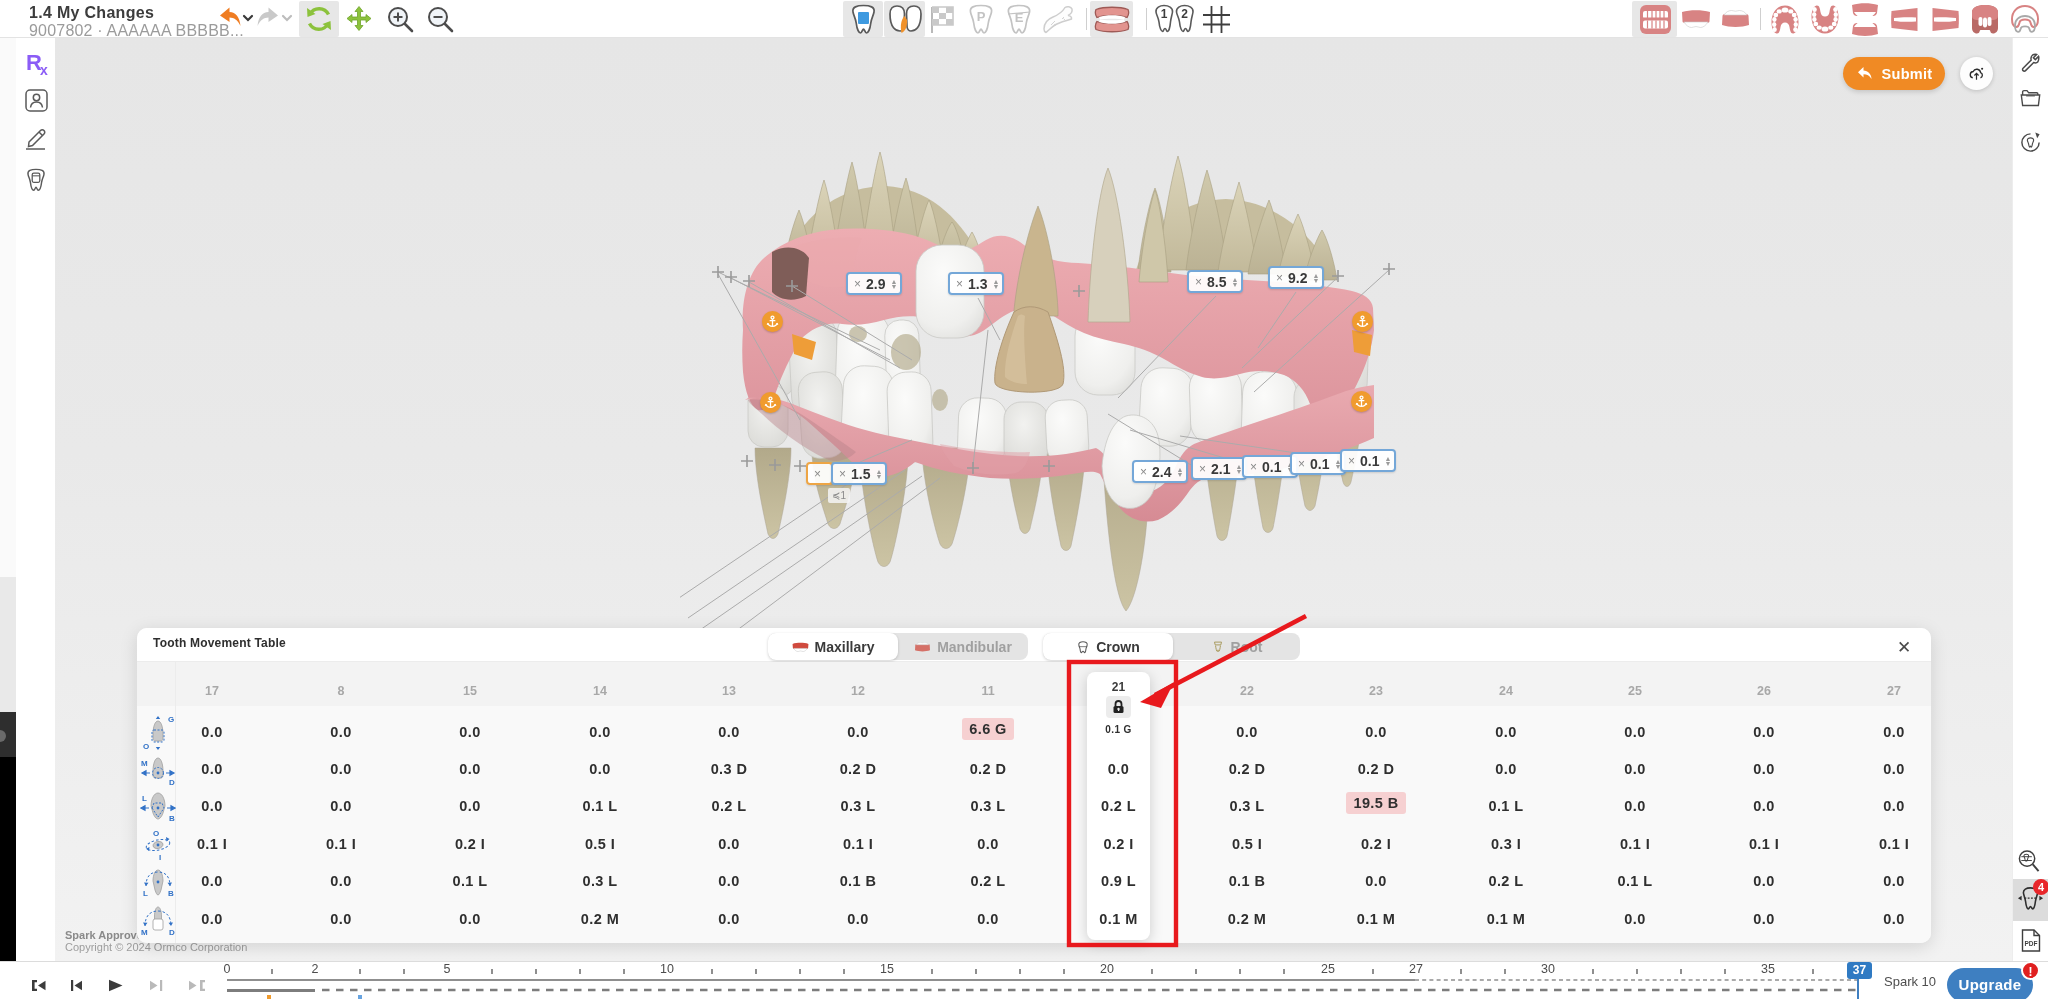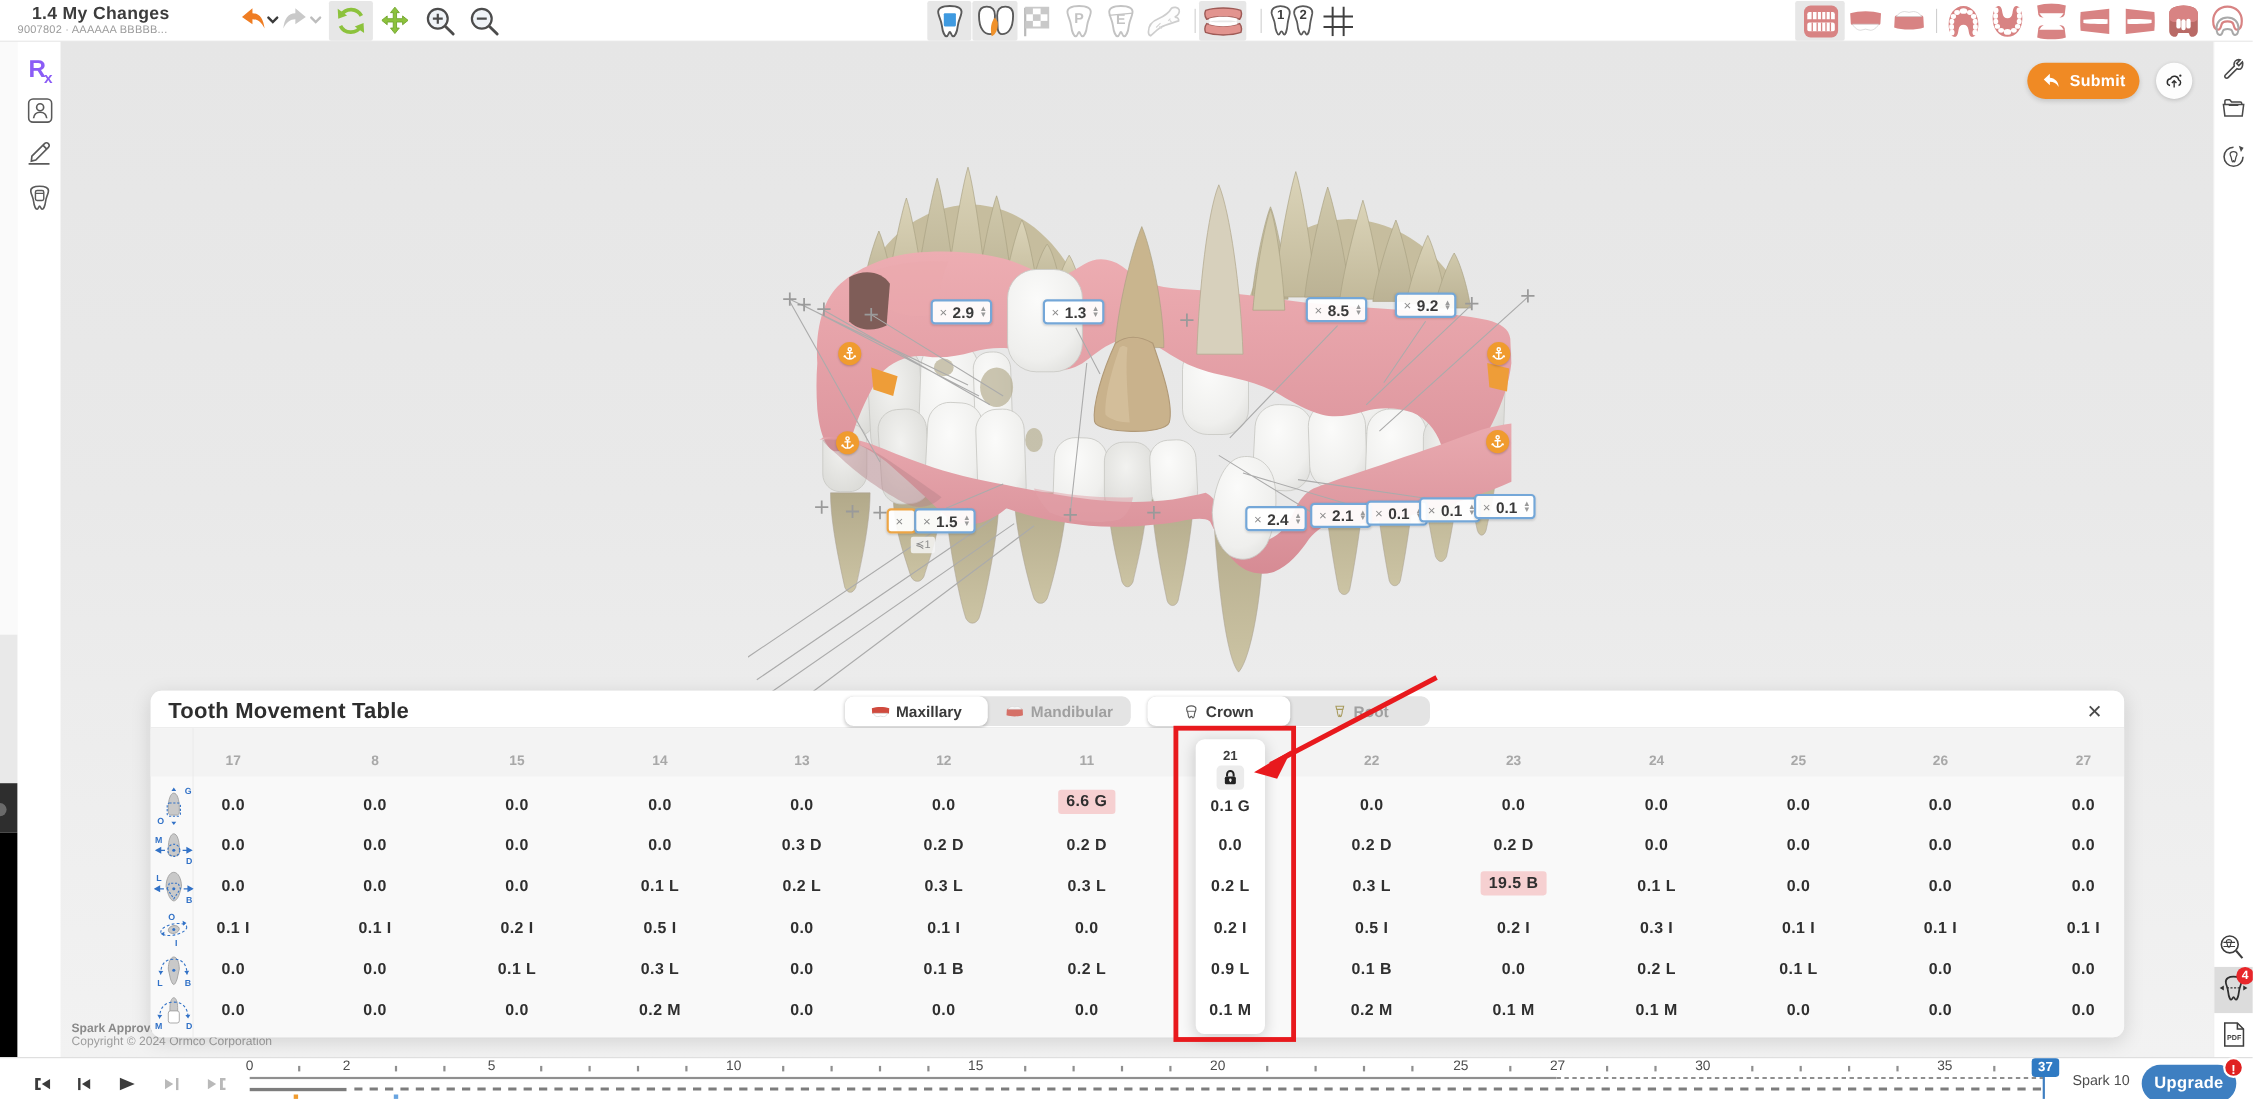--- a/index.html
+++ b/index.html
@@ -1,37 +1,37 @@
 <!DOCTYPE html>
 <html><head><meta charset="utf-8">
 <style>
 *{margin:0;padding:0;box-sizing:border-box;}
 html,body{width:2048px;height:999px;overflow:hidden;background:#fff;font-family:"Liberation Sans",sans-serif;}
 body{position:relative;}
 .abs{position:absolute;}
 #mainbg{left:16px;top:38px;width:1996px;height:923px;background:linear-gradient(to bottom,#e6e6e6 0%,#e9e9e9 45%,#f2f2f2 100%);}
 #topbar{left:0;top:0;width:2048px;height:38px;background:#fff;border-bottom:1px solid #e3e3e3;}
 #ttl{left:29px;top:4px;font-size:16px;font-weight:bold;color:#3c3c3c;letter-spacing:.3px;}
-#sub{left:16px;top:22px;font-size:10px;color:#9b9b9b;letter-spacing:.2px;}
+#sub{left:29px;top:22px;font-size:16px;color:#9b9b9b;letter-spacing:.2px;}
 .selbg{background:#e7e7e7;border-radius:2px;}
 #lstrip1{left:0;top:38px;width:16px;height:539px;background:#fafafa;}
 #lstrip2{left:0;top:577px;width:16px;height:135px;background:#e9e9e9;}
 #lstrip3{left:0;top:712px;width:16px;height:45px;background:#2e2e2e;}
 #lstrip3c{left:-6px;top:18px;width:12px;height:12px;border-radius:50%;background:#6a6a6a;}
 #lstrip4{left:0;top:757px;width:16px;height:204px;background:#000;}
 #lsidebar{left:16px;top:38px;width:39px;height:923px;background:#fff;}
 #rsidebar{left:2012px;top:38px;width:36px;height:923px;background:#fff;border-left:1px solid #ededed;}
 #botbar{left:0;top:961px;width:2048px;height:38px;background:#fff;border-top:1px solid #dcdcdc;}
 .chip{position:absolute;background:rgba(255,255,255,.93);border:2px solid #74a7d8;border-radius:4px;height:23px;display:flex;align-items:center;padding:0 3px 0 6px;font-size:14px;font-weight:bold;color:#3a3a3a;box-shadow:0 1px 2px rgba(0,0,0,.12);}
 .chip .x{color:#8a8a8a;font-weight:normal;font-size:12px;margin-right:5px;}
 .chip .ud{display:flex;flex-direction:column;margin-left:5px;color:#9a9a9a;font-size:7px;line-height:5px;font-weight:normal;}
 .anchor{position:absolute;width:21px;height:21px;border-radius:50%;background:#f09b2e;box-shadow:0 1px 2px rgba(0,0,0,.2);}
 #panel{left:137px;top:628px;width:1794px;height:315px;background:#f9f9f9;border-radius:10px;box-shadow:0 4px 18px rgba(0,0,0,.13);}
 #phead{left:0;top:0;width:1794px;height:34px;background:#fff;border-radius:10px 10px 0 0;border-bottom:1px solid #ececec;}
-#ptitle{left:16px;top:8px;font-size:20px;font-weight:bold;color:#2e2e2e;letter-spacing:.2px;}
+#ptitle{left:16px;top:8px;font-size:12px;font-weight:bold;color:#2e2e2e;letter-spacing:.2px;}
 #pclose{left:1760px;top:9px;font-size:17px;color:#4a4a4a;}
 .tabgrp{position:absolute;top:5px;height:27px;background:#e4e4e4;border-radius:8px;display:flex;}
 .tab{height:27px;border-radius:8px;display:flex;align-items:center;justify-content:center;font-size:14px;font-weight:bold;color:#a0a0a0;}
 .tab.on{background:#fff;color:#3a3a3a;box-shadow:0 1px 3px rgba(0,0,0,.18);}
 .colhdr{position:absolute;top:56px;width:60px;margin-left:-30px;text-align:center;font-size:12.5px;font-weight:bold;color:#a8a8a8;}
 .cell{position:absolute;width:80px;margin-left:-40px;text-align:center;font-size:14.5px;font-weight:bold;color:#2f2f2f;letter-spacing:.4px;}
 .cell .hl{background:#f6d0d1;border-radius:3px;padding:3px 7px;}
 #popup{left:950px;top:44px;width:63px;height:268px;background:#fff;border-radius:8px;box-shadow:0 3px 14px rgba(0,0,0,.18);}
 .rowico{position:absolute;left:3px;width:36px;height:36px;}
 #copyr{left:65px;top:929px;font-size:11px;color:#9d9d9d;line-height:12px;}
@@ -615,21 +615,21 @@
       <text x="29" y="33" font-size="8" font-weight="bold" fill="#3272c7">D</text>
     </svg>
 <div class="abs" id="popup">
 <div style="position:absolute;left:0;top:8px;width:63px;text-align:center;font-size:12px;font-weight:bold;color:#3c3c3c">21</div>
 <div style="position:absolute;left:19px;top:24px;width:25px;height:22px;background:#ececec;border-radius:4px;text-align:center"><svg width="13" height="14" viewBox="0 0 13 14" style="margin-top:4px">
           <rect x="1.5" y="6" width="10" height="7" rx="1.5" fill="#222"></rect>
           <path d="M3.5 6 V4 A3 3 0 0 1 9.5 4 V6" fill="none" stroke="#222" stroke-width="1.8"></path>
           <circle cx="6.5" cy="9" r="1.2" fill="#ececec"></circle>
           <rect x="6" y="9" width="1.2" height="2" fill="#ececec"></rect>
         </svg></div>
-<div style="position:absolute;left:0;top:52px;width:63px;text-align:center;font-size:14px;font-weight:bold;color:#2f2f2f;letter-spacing:.4px">0.1 G</div>
+<div style="position:absolute;left:0;top:52px;width:63px;text-align:center;font-size:10px;font-weight:bold;color:#2f2f2f;letter-spacing:.4px">0.1 G</div>
 <div style="position:absolute;left:0;top:89px;width:63px;text-align:center;font-size:14.5px;font-weight:bold;color:#2f2f2f;letter-spacing:.4px">0.0</div>
 <div style="position:absolute;left:0;top:126px;width:63px;text-align:center;font-size:14.5px;font-weight:bold;color:#2f2f2f;letter-spacing:.4px">0.2 L</div>
 <div style="position:absolute;left:0;top:164px;width:63px;text-align:center;font-size:14.5px;font-weight:bold;color:#2f2f2f;letter-spacing:.4px">0.2 I</div>
 <div style="position:absolute;left:0;top:201px;width:63px;text-align:center;font-size:14.5px;font-weight:bold;color:#2f2f2f;letter-spacing:.4px">0.9 L</div>
 <div style="position:absolute;left:0;top:239px;width:63px;text-align:center;font-size:14.5px;font-weight:bold;color:#2f2f2f;letter-spacing:.4px">0.1 M</div>
 </div>
 </div>
 <svg class="abs" style="left:0;top:0" width="2048" height="999" viewBox="0 0 2048 999" pointer-events="none">
 <rect x="1069" y="662" width="107" height="283" fill="none" stroke="#e8191d" stroke-width="4.4"></rect>
 <line x1="1306" y1="616" x2="1155" y2="695" stroke="#e8191d" stroke-width="4.6"></line>

